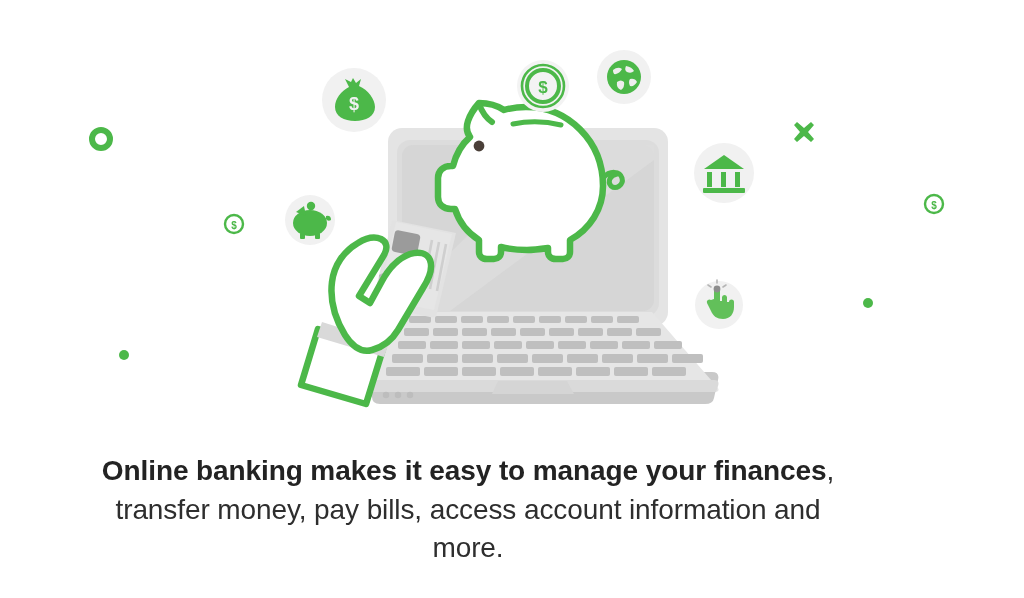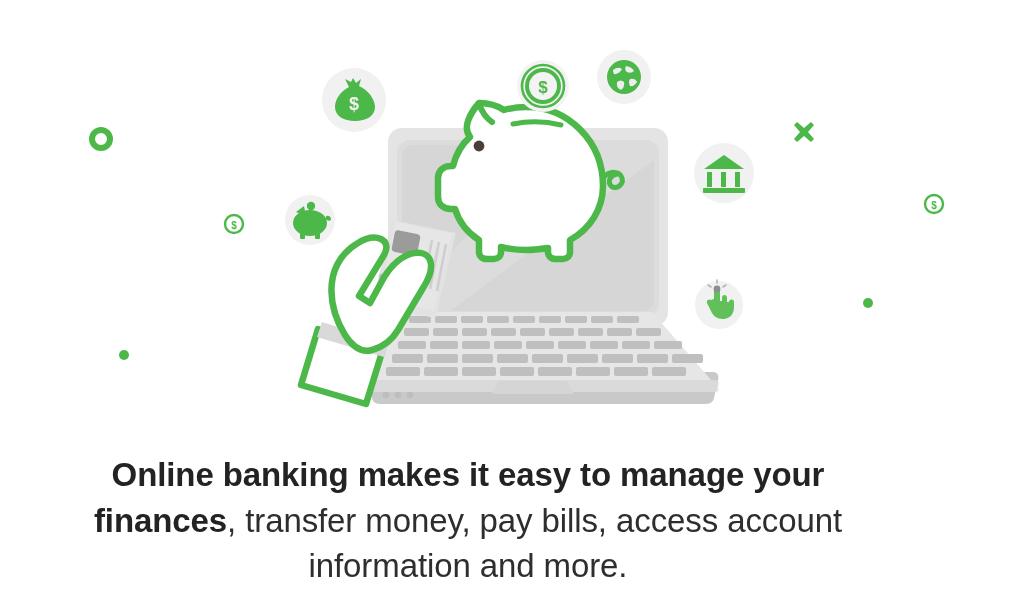--- a/index.html
+++ b/index.html
@@ -29,21 +29,21 @@
     height: 440px;
   }
   #caption {
     position: absolute;
     left: 0;
     top: 452px;
     width: 936px;
     text-align: center;
     line-height: 1.38;
     color: #2b2b2b;
-    font-size: 33px;
+    font-size: 28px;
     letter-spacing: -0.1px;
     padding: 0 90px;
     box-sizing: border-box;
   }
   #caption .lead {
     font-weight: 700;
     color: #232323;
   }
   #caption .rest {
     font-weight: 400;

